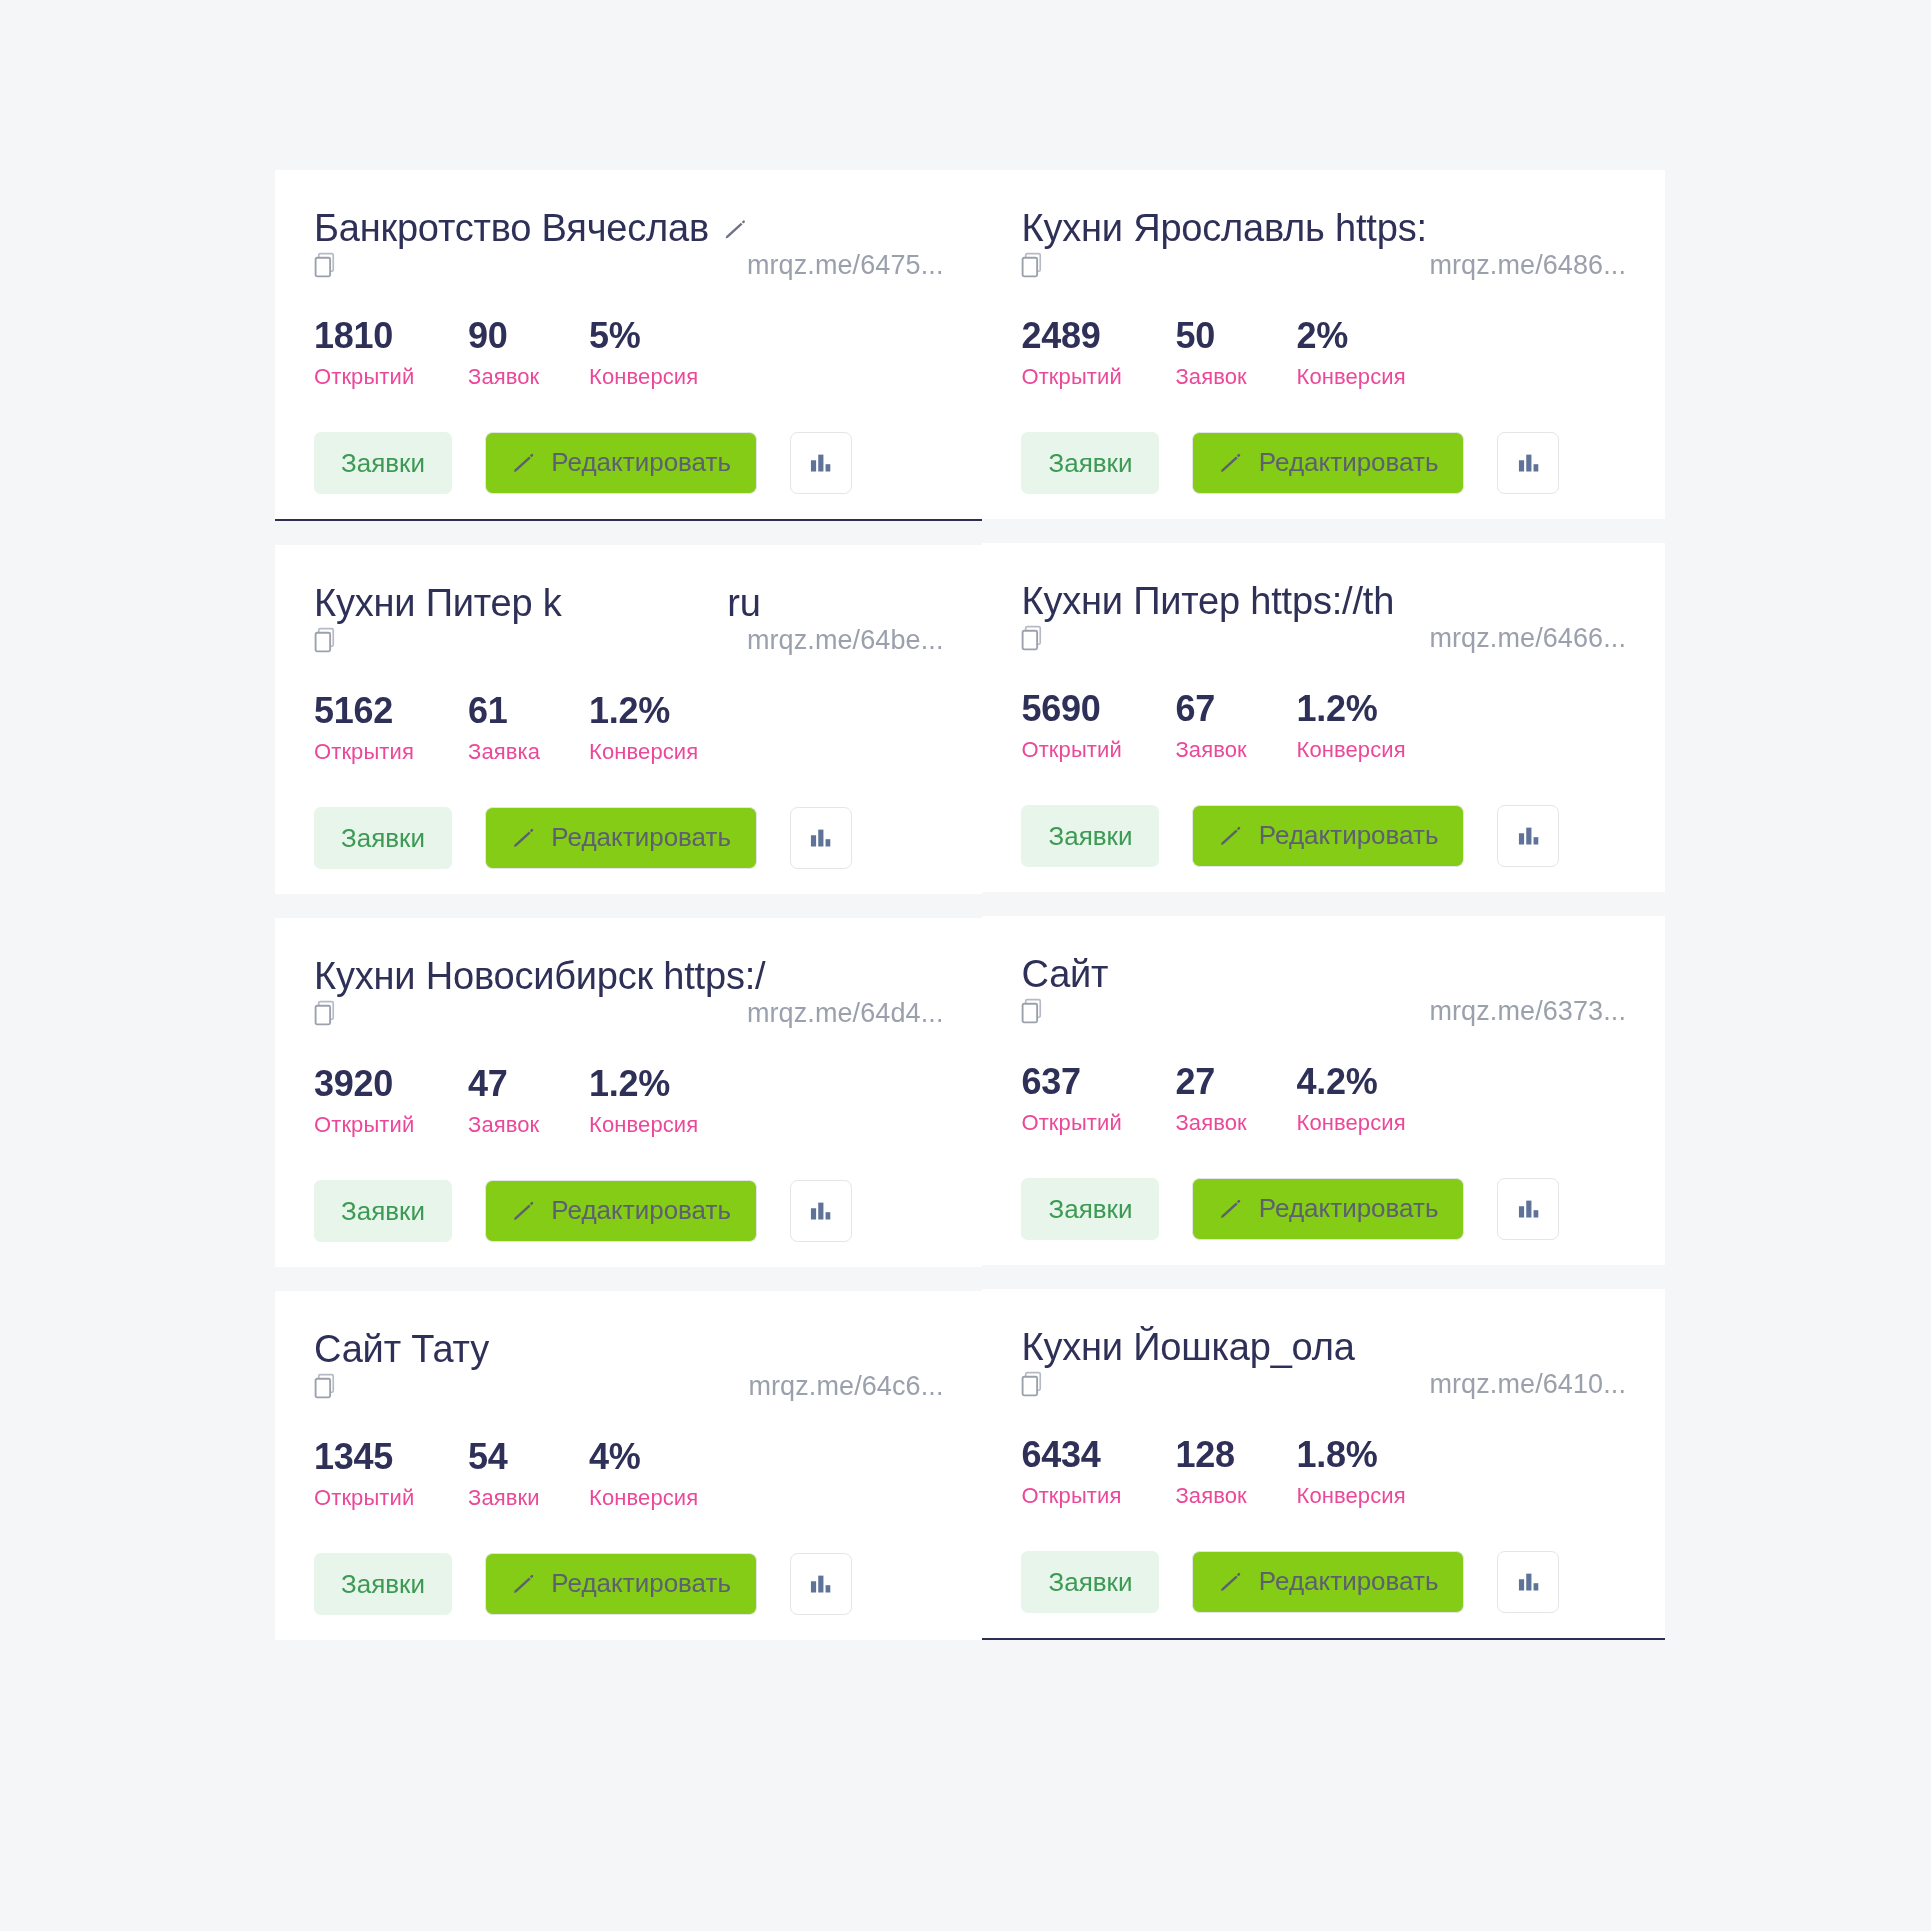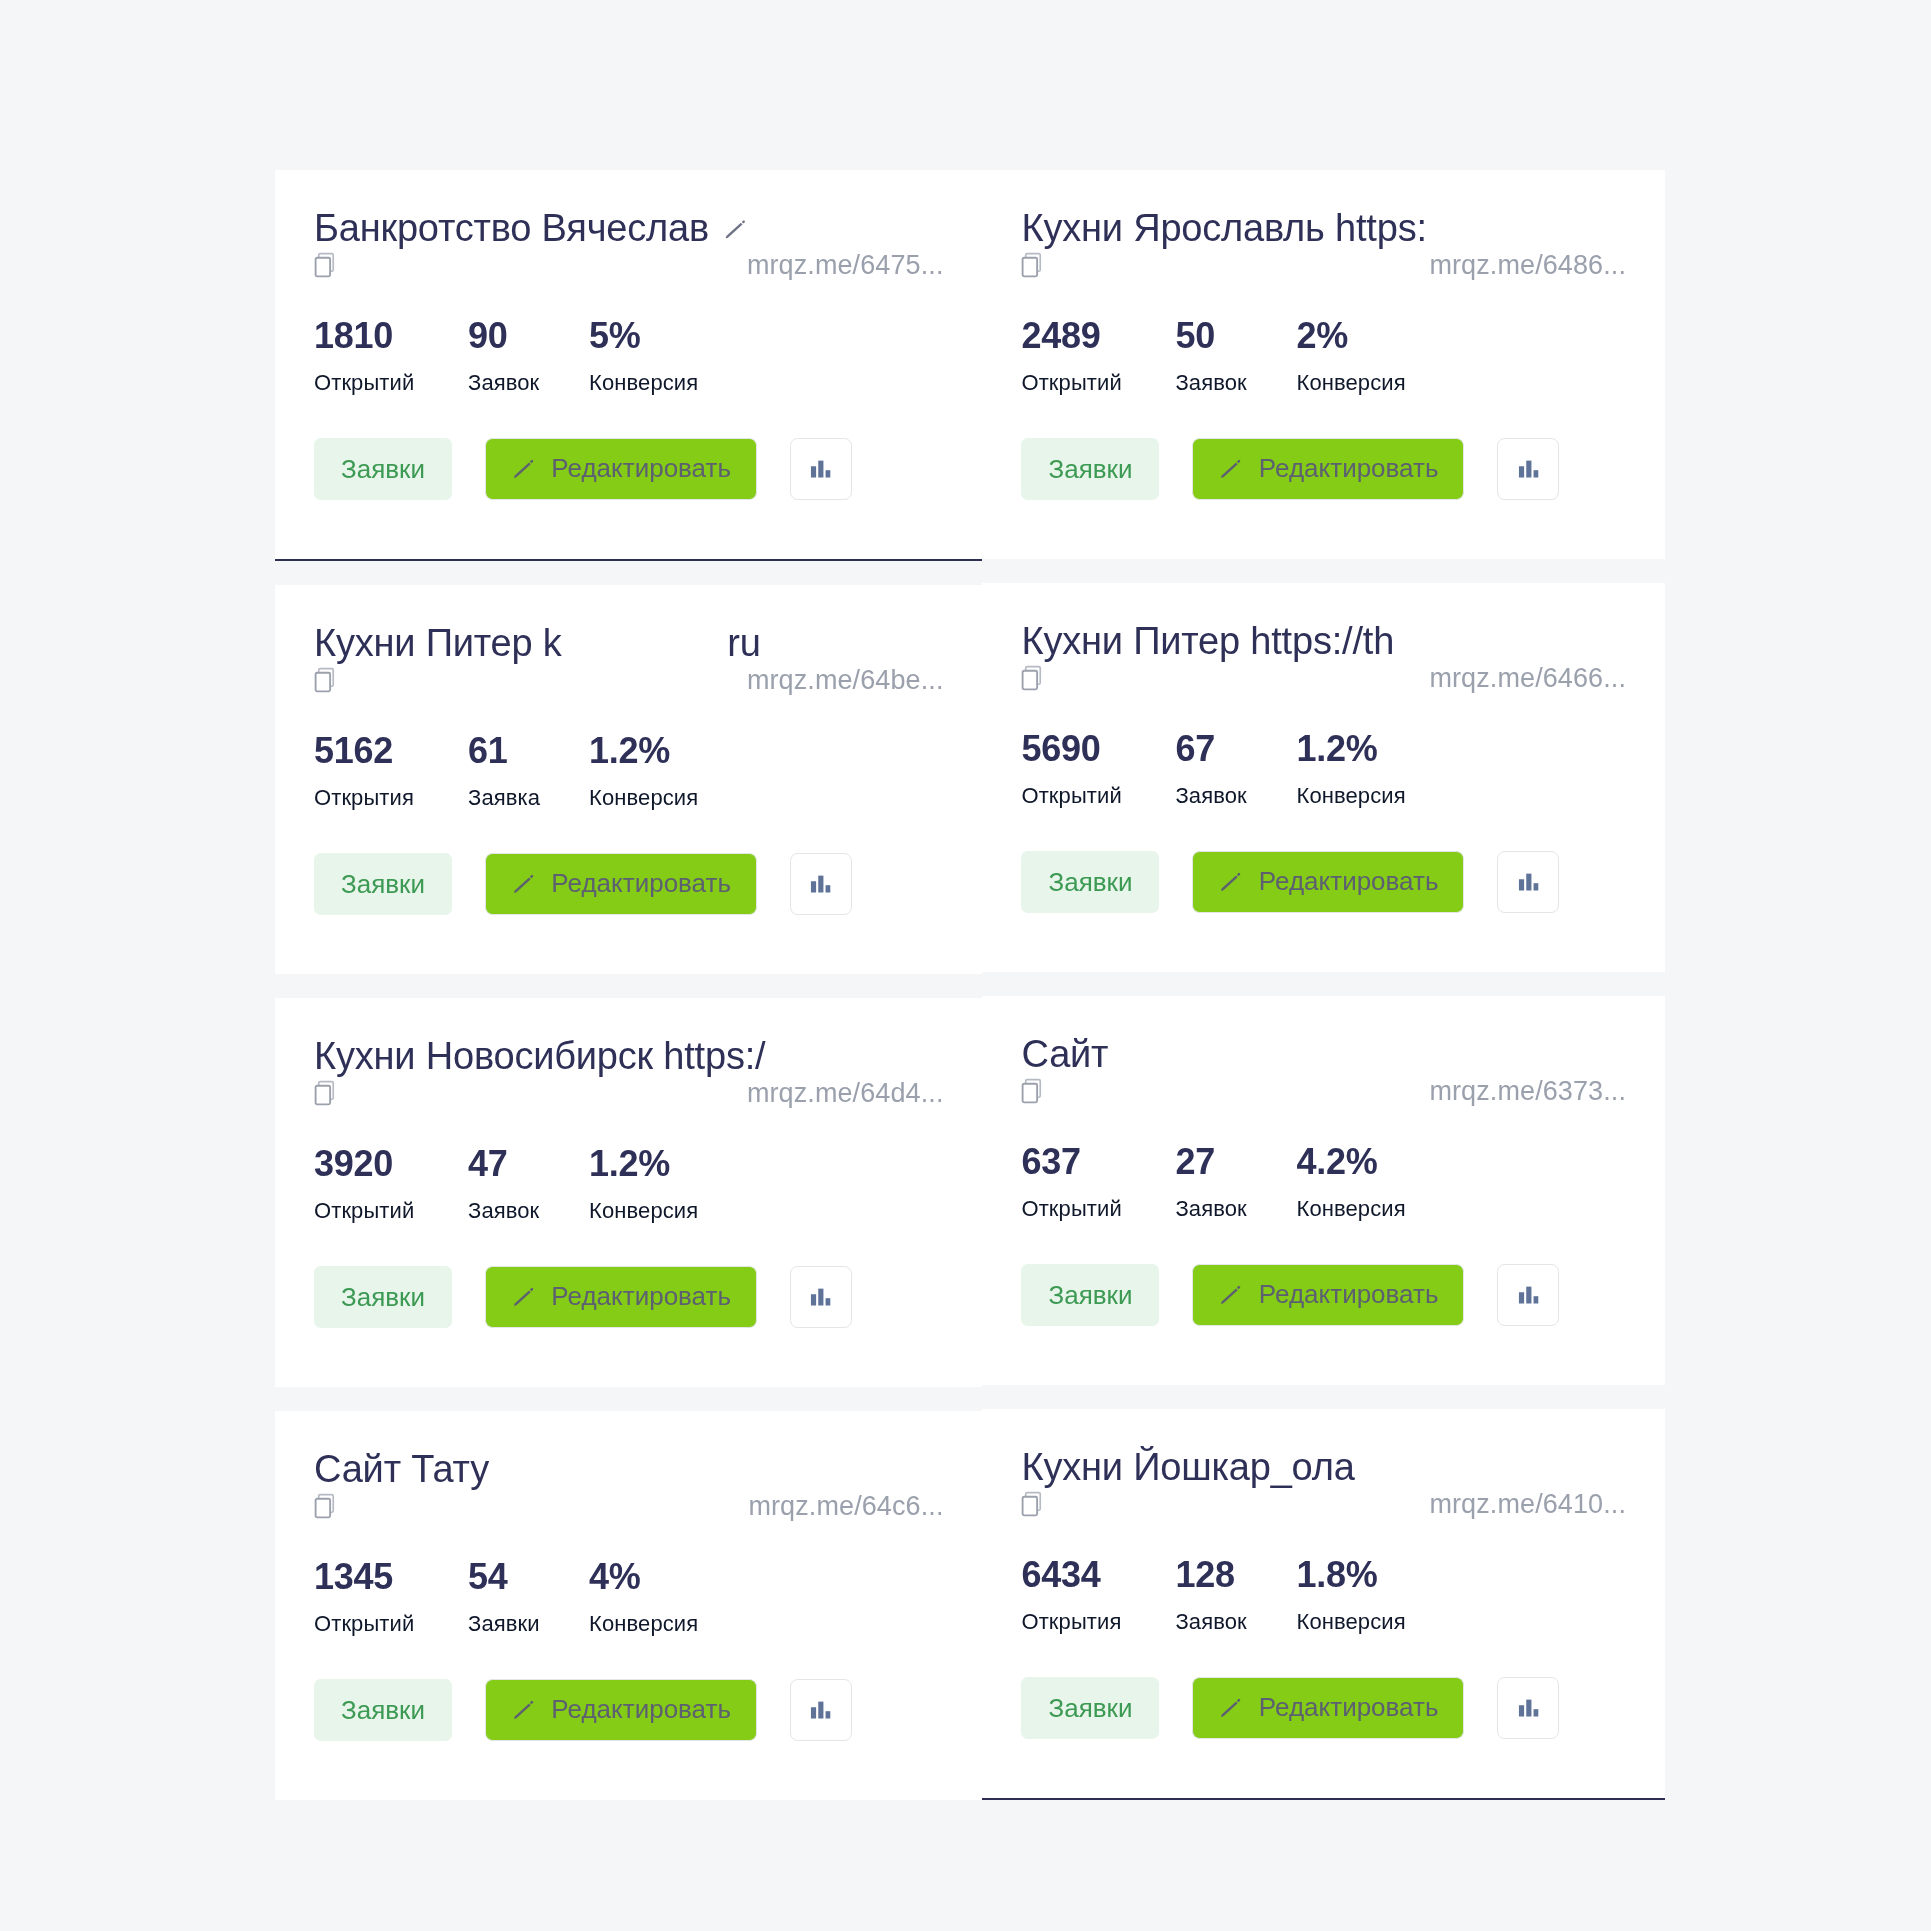--- a/index.html
+++ b/index.html
@@ -34,21 +34,21 @@
 
   .card {
     background: #ffffff;
     position: relative;
     width: 100%;
   }
   .card.accented { border-bottom: 2.9px solid #2c2e52; }
   .gap-24 { height: 24px; background: #f5f6f7; }
 
   .card-inner {
-    padding: 37px 39px 59px 39px;
+    padding: 37px 39px 25px 39px;
   }
 
   .card-title-row {
     display: flex;
     align-items: center;
     gap: 13.5px;
     white-space: nowrap;
     overflow: hidden;
   }
   .card-title {
@@ -91,22 +91,22 @@
   .stat { display: flex; flex-direction: column; }
   .stat-value {
     font-size: 36px;
     font-weight: 700;
     color: #2e3057;
     line-height: 1.1;
     letter-spacing: -0.3px;
   }
   .stat-label {
     font-size: 22px;
-    color: #0f172a;
-    margin-top: 14px;
+    color: #ec4899;
+    margin-top: 8px;
     letter-spacing: 0.1px;
   }
   .stat-0 { width: 154px; }
   .stat-1 { width: 121px; }
   .stat-2 { width: auto; }
 
   .actions {
     display: flex;
     align-items: center;
     gap: 33px;

